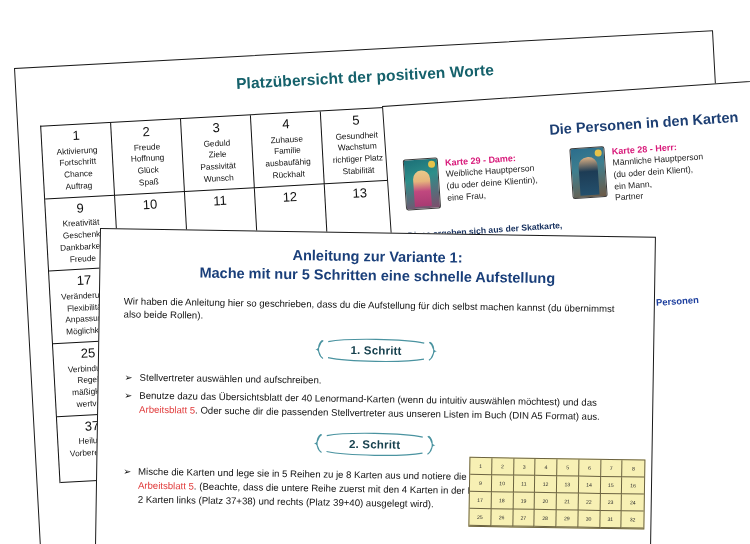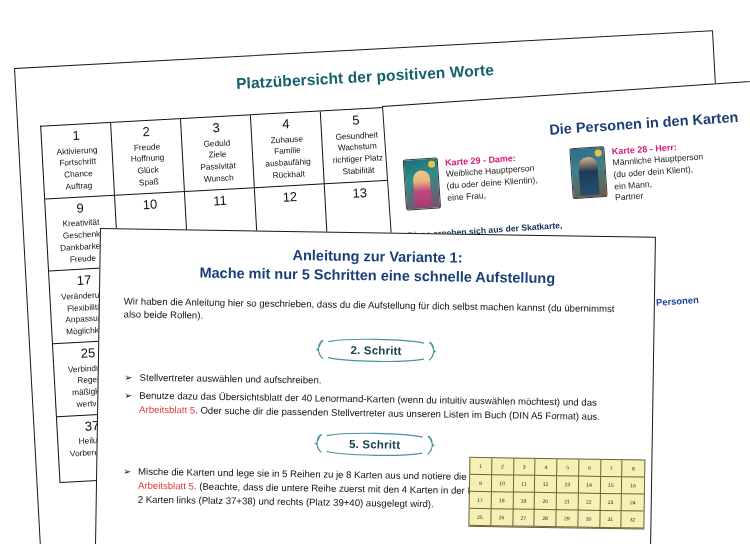--- a/index.html
+++ b/index.html
@@ -441,42 +441,42 @@
       <span>kannst (du übernimmst also beide Rollen).</span>
     </div>
 
     <div class="step-badge">
       <svg class="frame" viewBox="0 0 124 26">
         <path d="M8 4 C3 8, 3 18, 9 22 C4 19, 6 14, 3 13 C6 12, 4 7, 9 4" fill="none" stroke="#4a93a0" stroke-width="1.1"></path>
         <path d="M116 4 C121 8, 121 18, 115 22 C120 19, 118 14, 121 13 C118 12, 120 7, 115 4" fill="none" stroke="#4a93a0" stroke-width="1.1"></path>
         <path d="M14 5 C34 1, 90 1, 110 5" fill="none" stroke="#4a93a0" stroke-width="1.1"></path>
         <path d="M14 21 C34 25, 90 25, 110 21" fill="none" stroke="#4a93a0" stroke-width="1.1"></path>
       </svg>
-      <span class="label">2. Schritt</span>
+      <span class="label">1. Schritt</span>
     </div>
 
     <div class="bullets" id="step1-bullets">
         <div class="bullet">
           <span class="mark">➢</span>
           <span><span>Stellvertreter auswählen und aufschreiben.</span></span>
         </div>
         <div class="bullet">
           <span class="mark">➢</span>
           <span><span>Benutze dazu das Übersichtsblatt der 40 Lenormand-Karten (wenn du intuitiv auswählen möchtest) und das </span><span class="hl-red">Arbeitsblatt 5</span><span>. Oder suche dir die passenden Stellvertreter aus unseren Listen im Buch (DIN A5 Format) aus.</span></span>
         </div>
       </div>
 
     <div class="step-badge">
       <svg class="frame" viewBox="0 0 124 26">
         <path d="M8 4 C3 8, 3 18, 9 22 C4 19, 6 14, 3 13 C6 12, 4 7, 9 4" fill="none" stroke="#4a93a0" stroke-width="1.1"></path>
         <path d="M116 4 C121 8, 121 18, 115 22 C120 19, 118 14, 121 13 C118 12, 120 7, 115 4" fill="none" stroke="#4a93a0" stroke-width="1.1"></path>
         <path d="M14 5 C34 1, 90 1, 110 5" fill="none" stroke="#4a93a0" stroke-width="1.1"></path>
         <path d="M14 21 C34 25, 90 25, 110 21" fill="none" stroke="#4a93a0" stroke-width="1.1"></path>
       </svg>
-      <span class="label">5. Schritt</span>
+      <span class="label">2. Schritt</span>
     </div>
 
     <div class="bullets" id="step2-bullets">
         <div class="bullet">
           <span class="mark">➢</span>
           <span><span>Mische die Karten und lege sie in 5 Reihen zu je 8 Karten aus und notiere die Positionen der Stellvertreter auf </span><span class="hl-red">Arbeitsblatt 5</span><span>. (Beachte, dass die untere Reihe zuerst mit den 4 Karten in der Mitte (Platz 33-36) und dann mit je 2 Karten links (Platz 37+38) und rechts (Platz 39+40) ausgelegt wird).</span></span>
         </div>
       </div>
 
     <div class="mini-grid" id="mini-grid">

